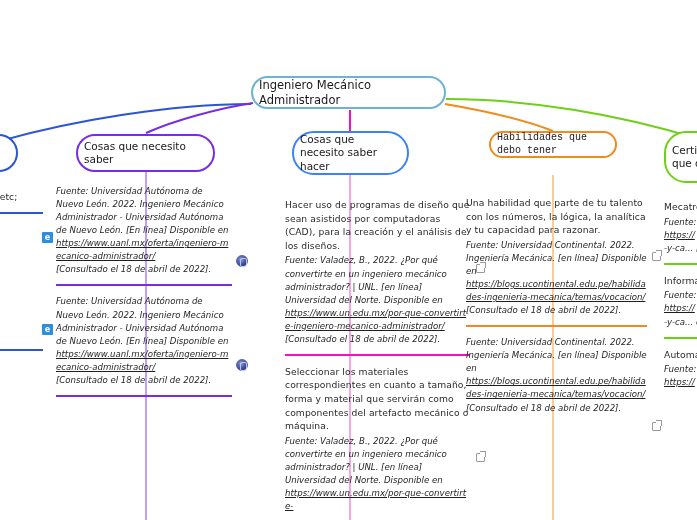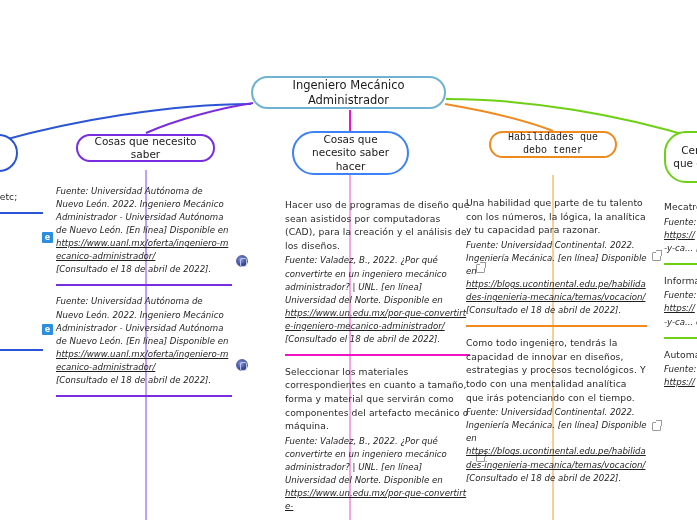--- a/index.html
+++ b/index.html
@@ -23,21 +23,20 @@
   }
 
   
   .node {
     position: absolute;
     border-radius: 22px;
     background: #ffffff;
     display: flex;
     align-items: center;
     justify-content: center;
-    text-align: center;
     line-height: 1.25;
     color: #1a1a1a;
     font-family: "DejaVu Sans", sans-serif;
   }
   .node-label { display: block; padding: 0 6px; }
 
   #root-node {
     left: 251px; top: 76px;
     width: 195px; height: 33px;
     border: 2px solid #6fb2d2;
@@ -46,21 +45,21 @@
     box-shadow: 0 0 0 1px #ffffff inset;
   }
   #node-blue {
     left: -28px; top: 134px;
     width: 46px; height: 38px;
     border: 2px solid #2b55d4;
     font-size: 10.5px;
   }
   #node-purple {
     left: 76px; top: 134px;
-    width: 139px; height: 28px;
+    width: 139px; height: 38px;
     border: 2px solid #7a2ce0;
     font-size: 10.5px;
   }
   #node-magenta {
     left: 292px; top: 131px;
     width: 117px; height: 44px;
     border: 2px solid #3b82f6;
     font-size: 10.5px;
   }
   #node-orange {
@@ -273,21 +272,20 @@
   <div class="col" id="col-orange">
     <div class="item">
       <div class="item-head">Una habilidad que parte de tu talento con los números, la lógica, la analítica y tu capacidad para razonar.</div>
       <div class="item-src">Fuente: Universidad Continental. 2022. Ingeniería Mecánica. [en línea] Disponible en</div>
       <div class="item-url">https://blogs.ucontinental.edu.pe/habilidades-ingenieria-mecanica/temas/vocacion/</div>
       <div class="item-tail">[Consultado el 18 de abril de 2022].</div>
       <div class="badge badge-ext" style="right:-14px; top:56px;"></div>
     </div>
     <div class="sep orange"></div>
     <div class="item">
-      <div class="item-head">Como todo ingeniero, tendrás la capacidad de innovar en diseños, estrategias y procesos tecnológicos. Y todo con una mentalidad analítica que irás potenciando con el tiempo.</div>
       <div class="item-src">Fuente: Universidad Continental. 2022. Ingeniería Mecánica. [en línea] Disponible en</div>
       <div class="item-url">https://blogs.ucontinental.edu.pe/habilidades-ingenieria-mecanica/temas/vocacion/</div>
       <div class="item-tail">[Consultado el 18 de abril de 2022].</div>
       <div class="badge badge-ext" style="right:-14px; top:86px;"></div>
     </div>
   </div>
 
   <div class="col" id="col-green">
     <div class="item">
       <div class="item-head">Mecatrónica</div>

